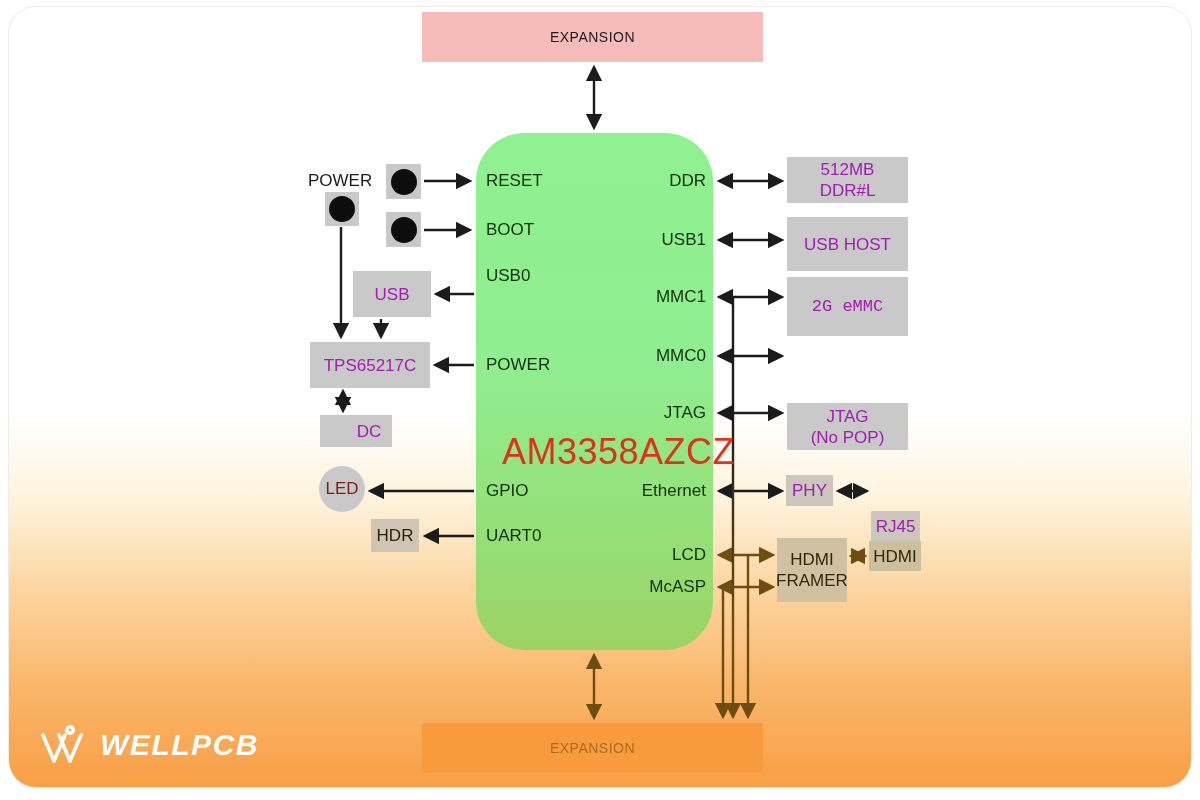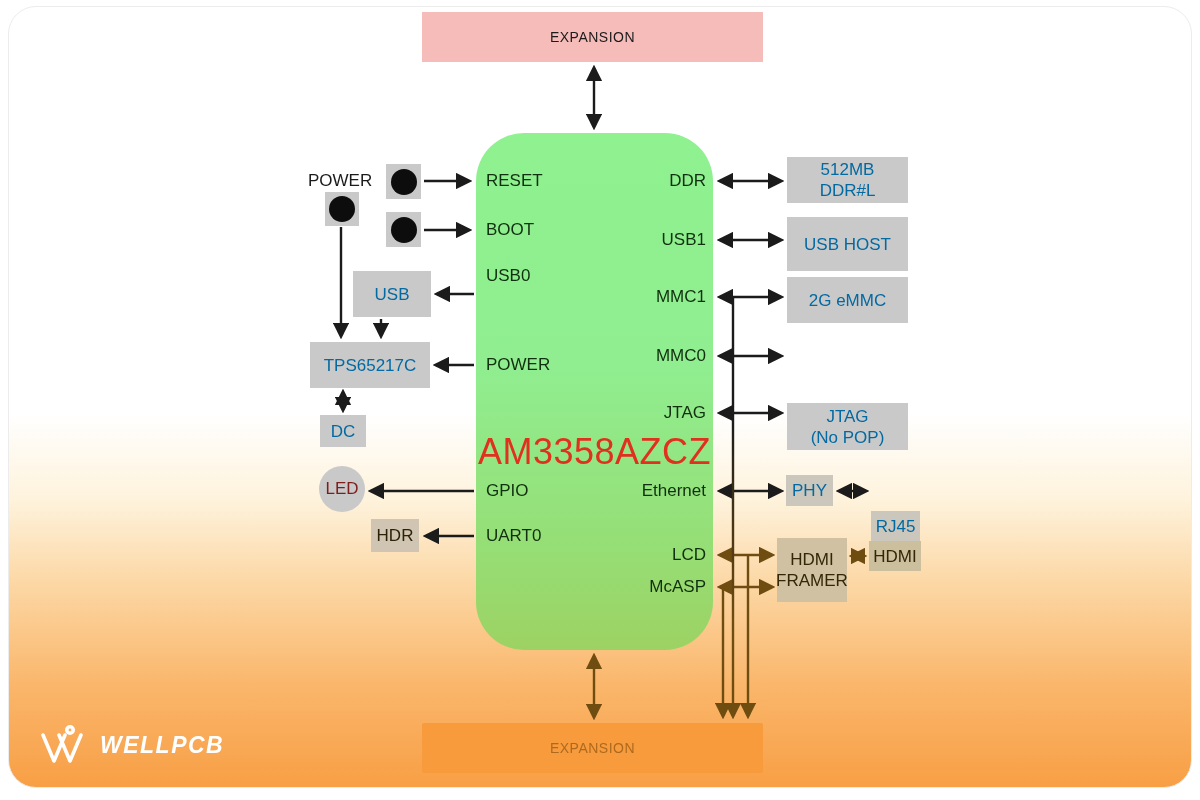--- a/index.html
+++ b/index.html
@@ -7,21 +7,21 @@
     position:relative;width:1200px;height:800px;overflow:hidden;
     font-family:"Liberation Sans", sans-serif;background:#ffffff;
   }
   #card{
     position:absolute;left:8px;top:6px;width:1182px;height:780px;
     border-radius:28px;border:1px solid #ececec;
     background:linear-gradient(180deg,#ffffff 0%,#ffffff 52%,#fef3dd 63%,#fcd7a4 74%,#fab66b 87%,#f89f45 100%);
   }
   .abs{position:absolute;}
   .box{
-    position:absolute;background:#c9c9c9;color:#0369a1;
+    position:absolute;background:#c9c9c9;color:#a21caf;
     display:flex;align-items:center;justify-content:center;text-align:center;
     font-size:17px;line-height:21px;
   }
   .warmbox{background:#cfc3ab;color:#332708;}
   .expansion{
     position:absolute;left:422px;width:341px;height:50px;
     display:flex;align-items:center;justify-content:center;
     font-size:14px;letter-spacing:0.5px;
   }
   #expansion-top{top:12px;background:#f6bcba;color:#1b1b1b;}
@@ -30,34 +30,34 @@
     position:absolute;left:476px;top:133px;width:237px;height:517px;border-radius:48px;
     background:linear-gradient(180deg,#8ff18f 0%,#90ee90 45%,#96dd74 82%,#9dd263 100%);
   }
   .pin{
     position:absolute;height:20px;line-height:20px;font-size:17px;color:#11300f;
     white-space:nowrap;
   }
   .pin.right{text-align:center;}
   #chip-name{
     position:absolute;left:476px;top:431px;width:237px;text-align:center;
-    font-size:36px;font-weight:500;color:#e0301e;letter-spacing:0.5px;
+    font-size:36px;font-weight:500;color:#e0301e;letter-spacing:0.5px;padding-left:24px;
   }
   .pushbtn{position:absolute;background:#c9c9c9;display:flex;align-items:center;justify-content:center;}
   .pushbtn .dot{width:26px;height:26px;border-radius:50%;background:#0d0d0d;}
   #led-circle{
     position:absolute;left:319px;top:466px;width:46px;height:46px;border-radius:50%;
     background:#c9c9c9;color:#7f1d1d;display:flex;align-items:center;justify-content:center;font-size:17px;
   }
   #connector-layer{position:absolute;left:0;top:0;width:1200px;height:800px;pointer-events:none;}
   #logo{
     position:absolute;left:36px;top:722px;display:flex;align-items:center;gap:8px;color:#ffffff;
   }
   #logo-text{
-    font-size:23px;font-weight:bold;font-style:italic;letter-spacing:1.5px;
+    font-size:30px;font-weight:bold;font-style:italic;letter-spacing:1.5px;
   }
 </style>
 </head>
 <body>
 
 <div id="screen">
   <div id="card"></div>
 
   <svg id="connector-layer" viewBox="0 0 1200 800">
     <defs>
@@ -137,38 +137,38 @@
   </div>
   <div class="pushbtn" style="left:386px;top:212px;width:35px;height:35px;">
     <div class="dot"></div>
   </div>
   <div class="box" style="left:353px;top:271px;width:78px;height:46px;">
       <span>USB</span>
     </div>
   <div class="box" style="left:310px;top:342px;width:120px;height:46px;">
       <span>TPS65217C</span>
     </div>
-  <div class="box" style="left:320px;top:415px;width:46px;height:32px;">
+  <div class="box" style="left:320px;top:415px;width:46px;height:32px;padding-left:26px;">
       <span>DC</span>
     </div>
   <div id="led-circle">
     <span>LED</span>
   </div>
   <div class="box warmbox" style="left:371px;top:519px;width:48px;height:33px;background:#cfc5b2;color:#2b2208;">
       <span>HDR</span>
     </div>
 
   <div class="box" style="left:787px;top:157px;width:121px;height:46px;flex-direction:column;">
     <span>512MB</span>
     <span>DDR#L</span>
   </div>
   <div class="box" style="left:787px;top:217px;width:121px;height:54px;">
       <span>USB HOST</span>
     </div>
-  <div class="box" style="left:787px;top:277px;width:121px;height:46px;">
+  <div class="box" style="left:787px;top:277px;width:121px;height:59px;font-family:Liberation Mono, monospace;">
       <span>2G eMMC</span>
     </div>
   <div class="box" style="left:787px;top:403px;width:121px;height:47px;flex-direction:column;">
     <span>JTAG</span>
     <span>(No POP)</span>
   </div>
   <div class="box" style="left:786px;top:475px;width:47px;height:31px;background:#cbc7bc;">
       <span>PHY</span>
     </div>
   <div class="box" style="left:871px;top:475px;width:49px;height:31px;background:#cbc7bc;margin-top:36px;">

